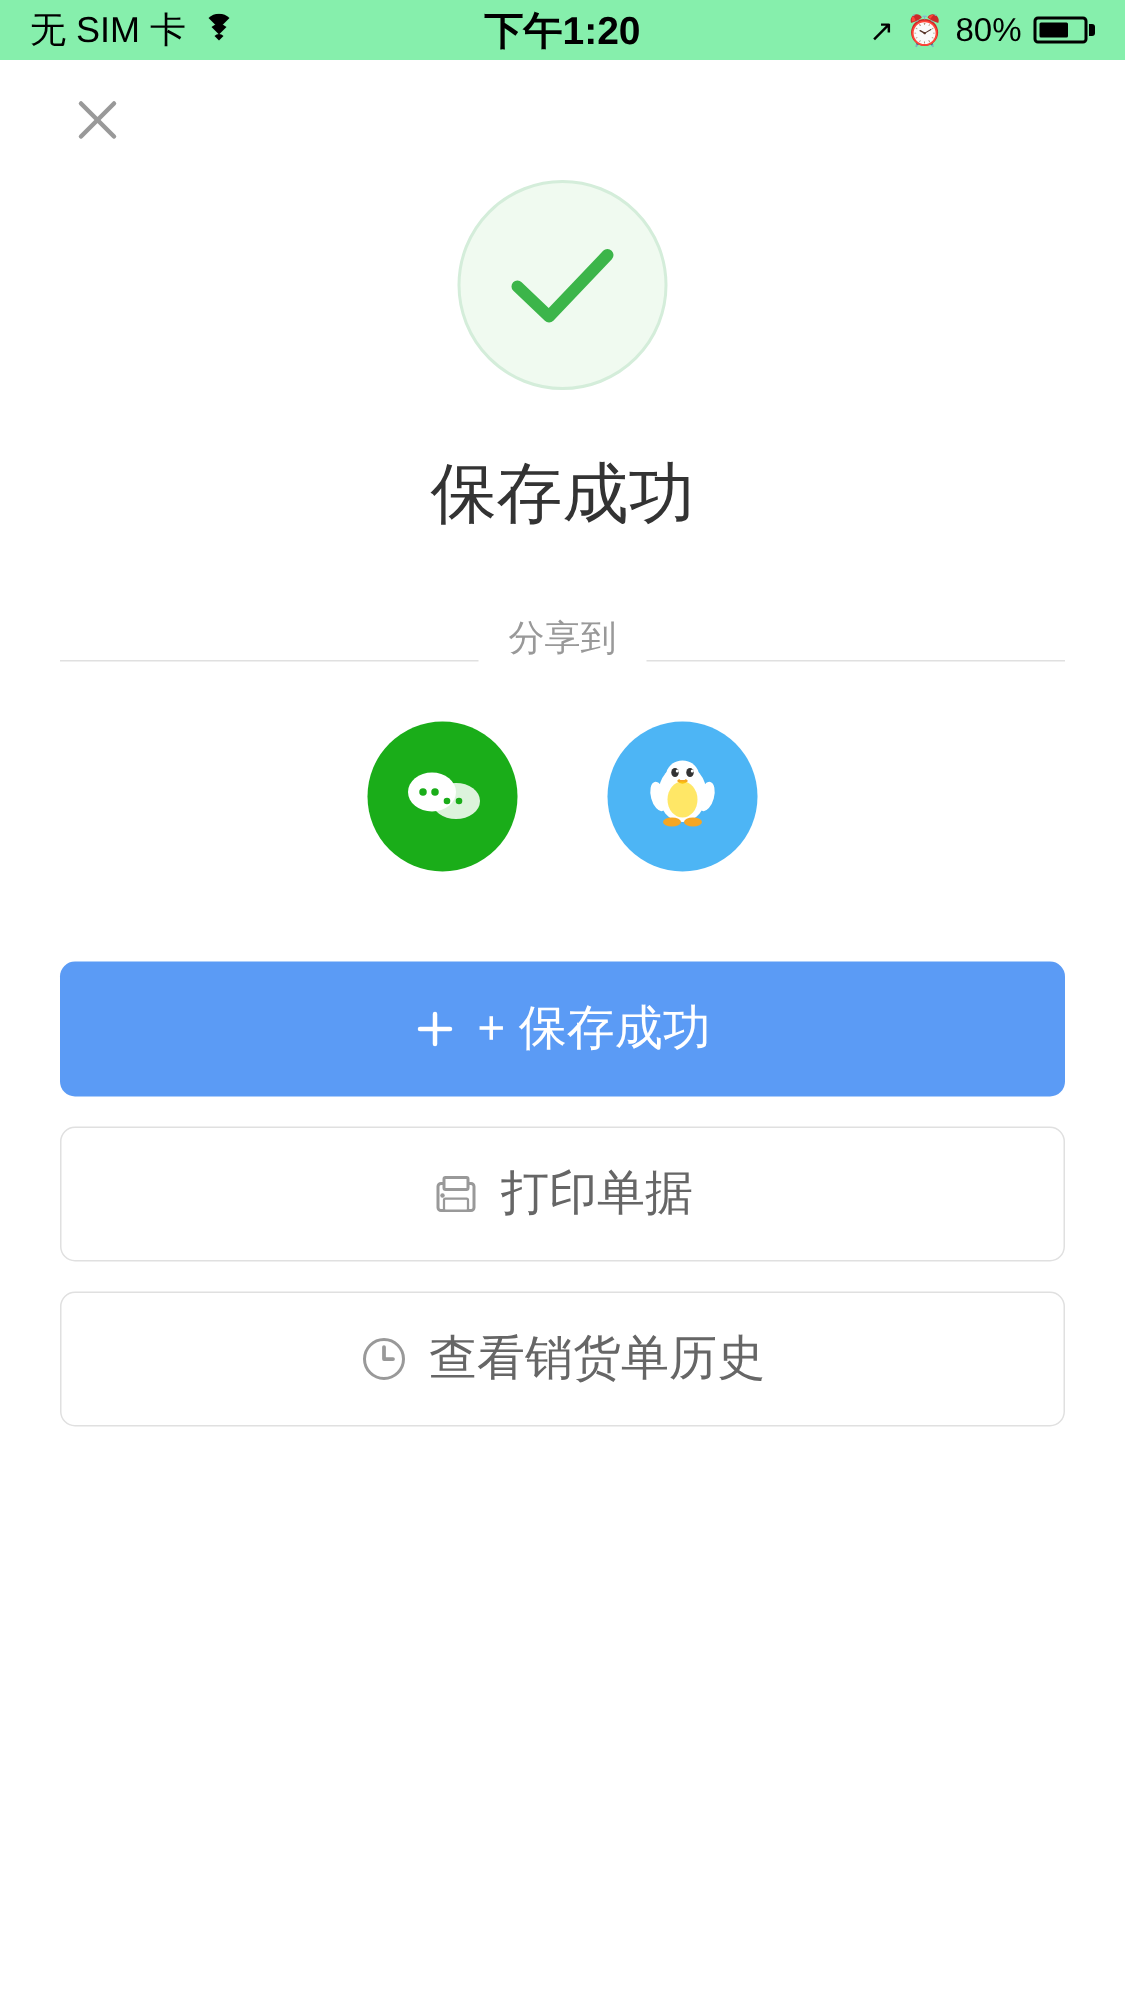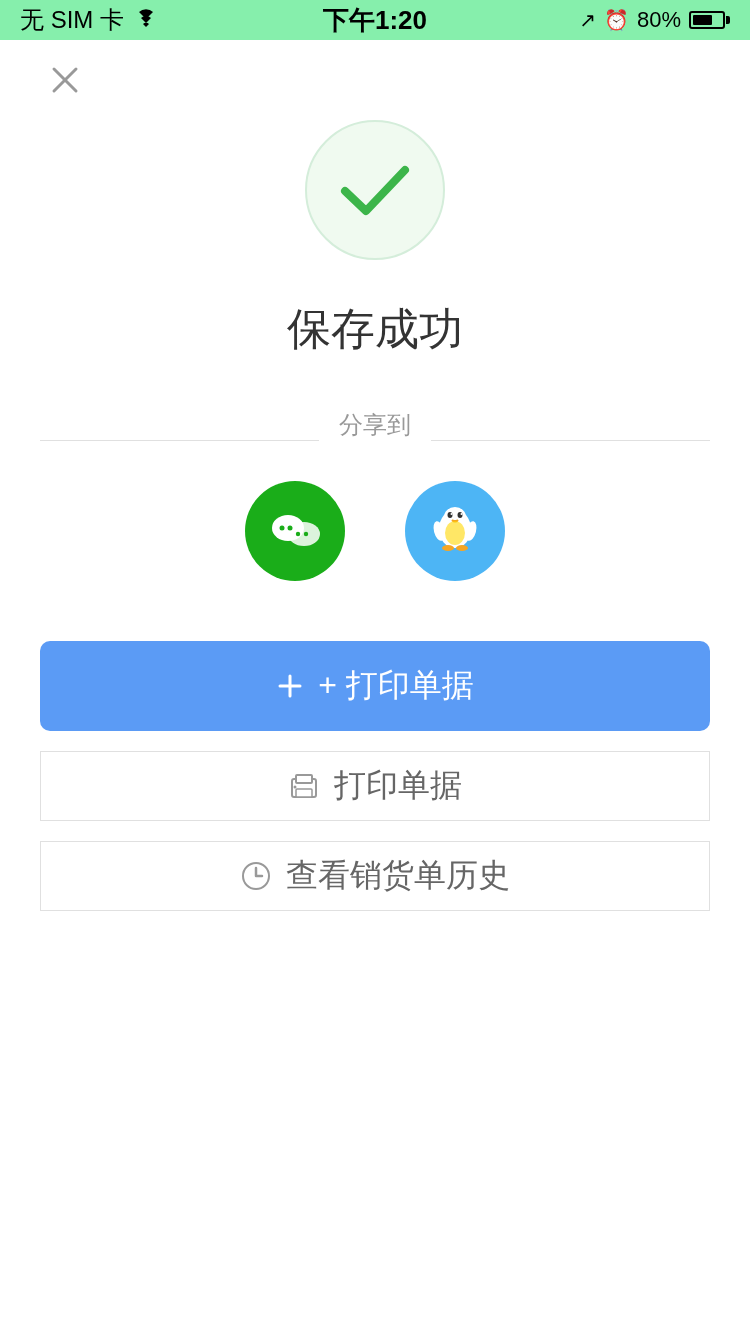--- a/index.html
+++ b/index.html
@@ -183,24 +183,24 @@
       align-items: center;
       justify-content: center;
       gap: 14px;
       cursor: pointer;
       font-size: 32px;
       color: #ffffff;
       font-weight: 400;
     }
     .btn-secondary {
       width: 100%;
-      height: 70px;
+      height: 90px;
       background: #ffffff;
       border: 1px solid #e0e0e0;
-      border-radius: 0;
+      border-radius: 10px;
       display: flex;
       align-items: center;
       justify-content: center;
       gap: 14px;
       cursor: pointer;
       font-size: 32px;
       color: #666666;
       font-weight: 400;
     }
   </style>
@@ -295,21 +295,21 @@
     </button>
   </div>
 
   <div class="action-buttons">
 
     <button class="btn-primary">
       <svg width="28" height="28" viewBox="0 0 28 28">
         <line x1="14" y1="4" x2="14" y2="24" stroke="white" stroke-width="3" stroke-linecap="round"></line>
         <line x1="4" y1="14" x2="24" y2="14" stroke="white" stroke-width="3" stroke-linecap="round"></line>
       </svg>
-      <span>+ 打印单据</span>
+      <span>+ 保存成功</span>
     </button>
 
     <button class="btn-secondary">
       <svg width="32" height="30" viewBox="0 0 32 30" fill="none">
         <rect x="4" y="8" width="24" height="18" rx="2" stroke="#999" stroke-width="2"></rect>
         <rect x="8" y="4" width="16" height="8" rx="1" fill="#fff" stroke="#999" stroke-width="2"></rect>
         <rect x="8" y="18" width="16" height="8" rx="1" fill="#fff" stroke="#999" stroke-width="1.5"></rect>
         <circle cx="7" cy="16" r="1.5" fill="#999"></circle>
       </svg>
       <span>打印单据</span>

